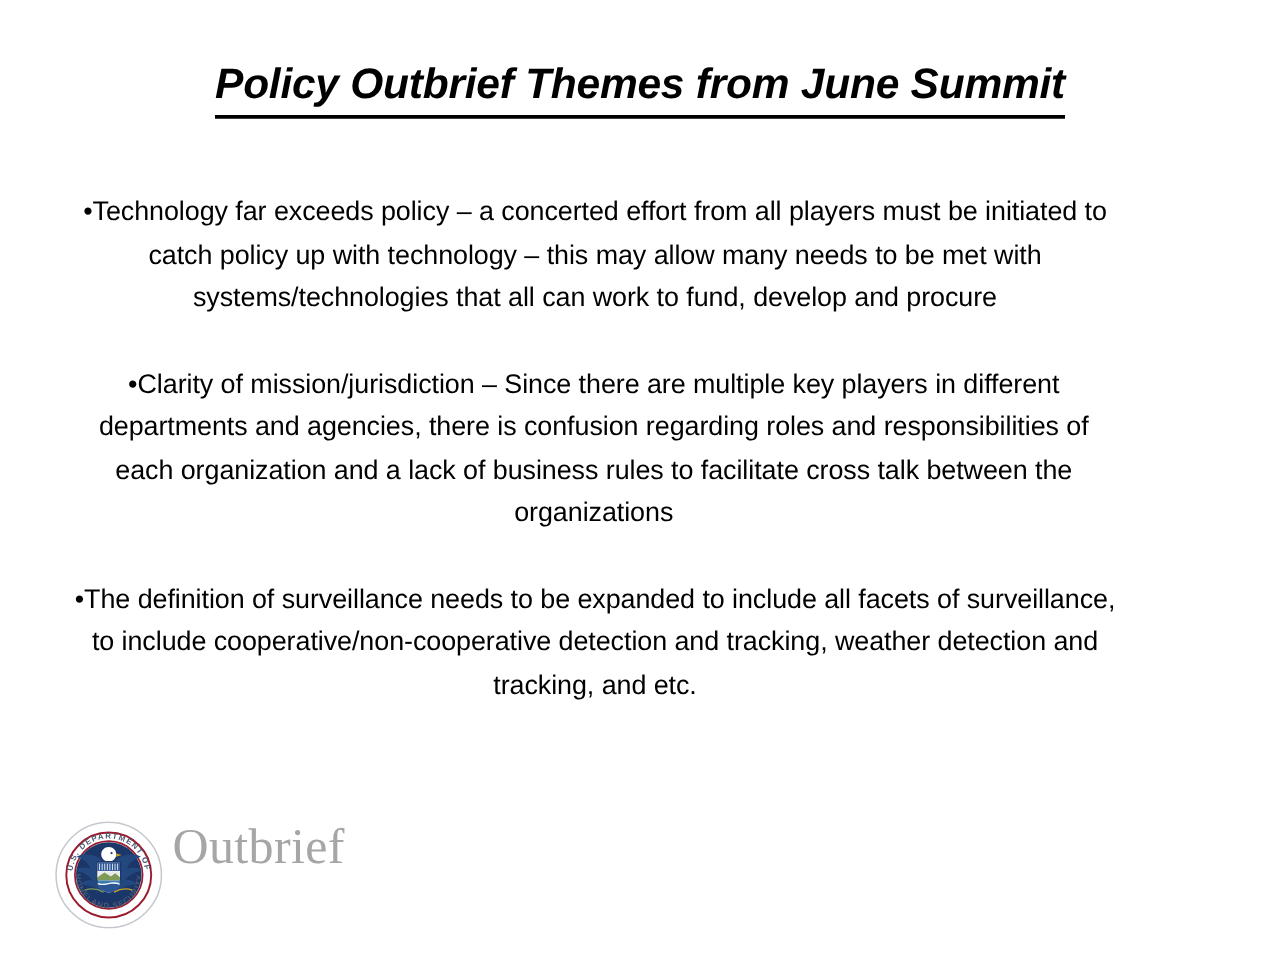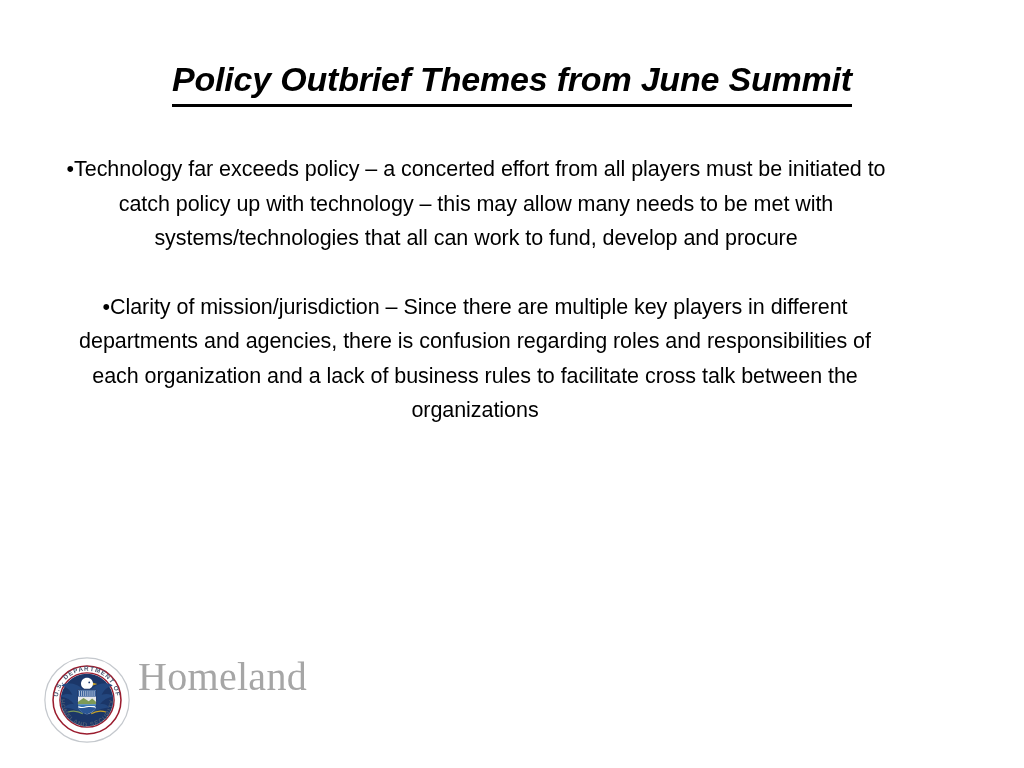--- a/index.html
+++ b/index.html
@@ -28,21 +28,20 @@
     font-style: italic;
     letter-spacing: -0.2px;
     color: #000000;
     white-space: nowrap;
   }
   #slide-title .title-text {
     display: inline-block;
     position: relative;
     padding-bottom: 5px;
     border-bottom: 3px solid #000000;
-    margin-top: 12px;
   }
 
   
   #body-content {
     position: absolute;
     left: 57px;
     top: 152px;
     width: 838px;
   }
   .bullet-para {
@@ -101,20 +100,21 @@
 <div id="slide-title">
   <span class="title-text">Policy Outbrief Themes from June Summit</span>
 </div>
 
 <div id="body-content">
 
   <p class="bullet-para p1"><span class="bullet-mark">•</span><span>Technology far exceeds policy – a concerted effort from all players must be initiated to catch policy up with technology – this may allow many needs to be met with systems/technologies that all can work to fund, develop and procure</span></p>
 
   <p class="bullet-para p2"><span class="bullet-mark">•</span><span>Clarity of mission/jurisdiction – Since there are multiple key players in different departments and agencies, there is confusion regarding roles and responsibilities of each organization and a lack of business rules to facilitate cross talk between the organizations</span></p>
 
+  <p class="bullet-para p3"><span class="bullet-mark">•</span><span>The definition of surveillance needs to be expanded to include all facets of surveillance, to include cooperative/non-cooperative detection and tracking, weather detection and tracking, and etc.</span></p>
 
 </div>
 
 <div id="dhs-logo">
 
   <div id="dhs-seal">
     <svg viewBox="0 0 100 100" width="86" height="86" aria-hidden="true">
       <defs>
         <path id="arcTop" d="M 16,50 A 34,34 0 0 1 84,50"></path>
         <path id="arcBot" d="M 19,50 A 31,31 0 0 0 81,50"></path>
@@ -168,16 +168,16 @@
                C60.2,61.4 55.2,64.9 50,66.6 C44.8,64.9 39.8,61.4 39.6,57.4 Z" fill="#ffffff"></path>
       <path d="M39.7,58.6 C44,59.9 46.2,59.3 50,58.5 C53.8,57.7 56.8,58.2 60.3,59
                C59.7,61.9 55,65.1 50,66.6 C45,65.1 40.3,61.9 39.7,58.6 Z" fill="#2b5695"></path>
 
       <path d="M28,64 C34,62 40,63 45,66" stroke="#7d9a57" stroke-width="1.3" fill="none"></path>
       <path d="M72,64 C66,62 60,63 55,66" stroke="#c9a227" stroke-width="1.3" fill="none"></path>
     </svg>
   </div>
 
   <div id="dhs-wordmark">
-    <span class="wm-line">Homeland</span>
+    <span class="wm-line">Outbrief</span>
   </div>
 
 </div>
 
 </body></html>

